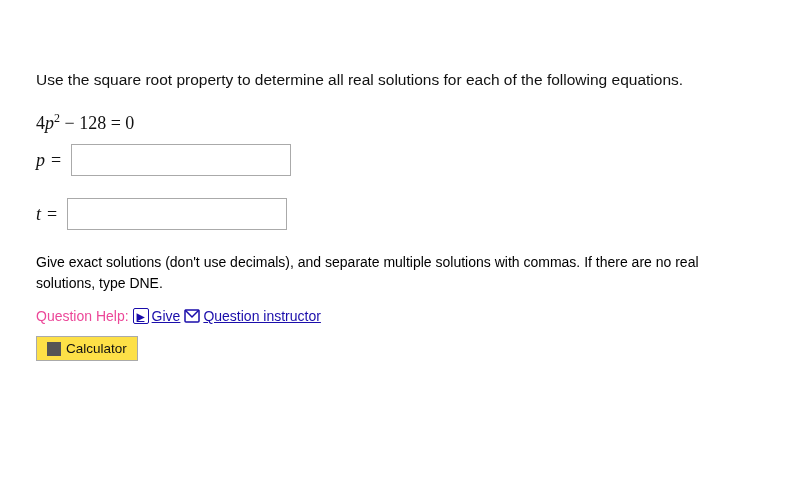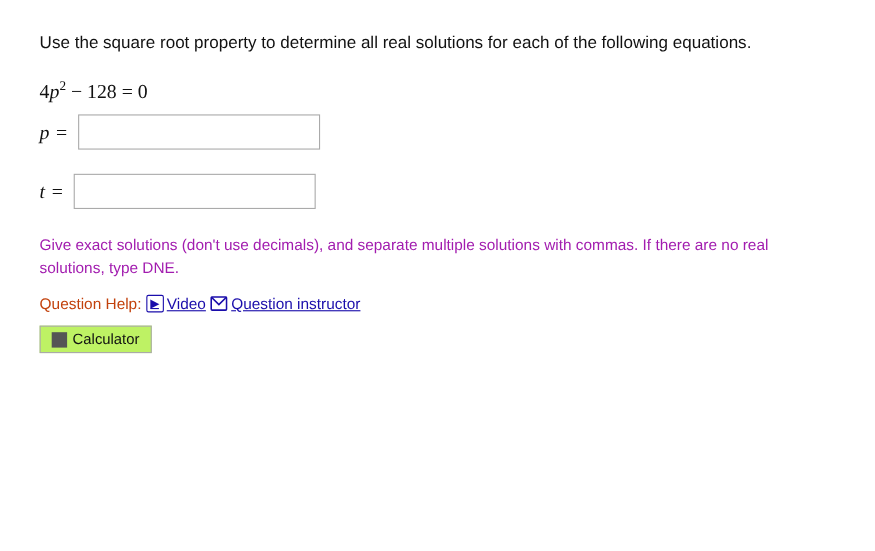--- a/index.html
+++ b/index.html
@@ -20,20 +20,21 @@
     .page-container {
       padding: 28px 36px 28px 36px;
       max-width: 795px;
     }
 
     .instructions {
       font-size: 15.5px;
       line-height: 1.5;
       margin-bottom: 20px;
       font-family: Arial, sans-serif;
+      margin-top: 40px;
     }
 
     .equation-block {
       margin-bottom: 22px;
     }
 
     .equation {
       font-size: 18px;
       margin-bottom: 10px;
       display: flex;
@@ -76,40 +77,40 @@
       border: 1px solid #aaaaaa;
       background: #ffffff;
       font-size: 16px;
       padding: 2px 6px;
       outline: none;
     }
 
     .hint-text {
       font-size: 14px;
       font-family: Arial, sans-serif;
-      color: #a21caf;
+      color: #000000;
       line-height: 1.5;
       margin-top: 10px;
       margin-bottom: 14px;
       max-width: 680px;
     }
 
     .question-help-row {
       display: flex;
       align-items: center;
       flex-wrap: wrap;
       gap: 4px;
       margin-bottom: 8px;
       font-size: 14px;
       font-family: Arial, sans-serif;
     }
 
     .question-help-label {
       font-weight: normal;
-      color: #c2410c;
+      color: #ec4899;
     }
 
     .help-link {
       display: inline-flex;
       align-items: center;
       gap: 3px;
       color: #1a0dab;
       text-decoration: underline;
       cursor: pointer;
       font-size: 14px;
@@ -138,21 +139,21 @@
       height: 14px;
       flex-shrink: 0;
       color: #1a0dab;
     }
 
     .calculator-button {
       display: inline-flex;
       align-items: center;
       gap: 5px;
       border: 1px solid #aaa;
-      background: #bef264;
+      background: #fde047;
       padding: 4px 10px;
       cursor: pointer;
       font-size: 13.5px;
       font-family: Arial, sans-serif;
       color: #111;
       margin-top: 4px;
     }
 
     .calc-icon {
       width: 14px;
@@ -194,21 +195,21 @@
 
   
   <p class="hint-text">Give exact solutions (don't use decimals), and separate multiple solutions with commas. If there are no real solutions, type DNE.</p>
 
   
   <div class="question-help-row">
     <span class="question-help-label">Question Help:</span>
 
     <span class="help-link">
       <span class="help-icon">▶</span>
-      <span>Video</span>
+      <span>Give</span>
     </span>
 
     <span class="help-link">
       <svg class="mail-icon" viewBox="0 0 16 14" width="16" height="14" fill="none" stroke="#1a0dab" stroke-width="1.5">
         <rect x="1" y="1" width="14" height="12" rx="1"></rect>
         <polyline points="1,1 8,8 15,1"></polyline>
       </svg>
       <span>Question instructor</span>
     </span>
   </div>

